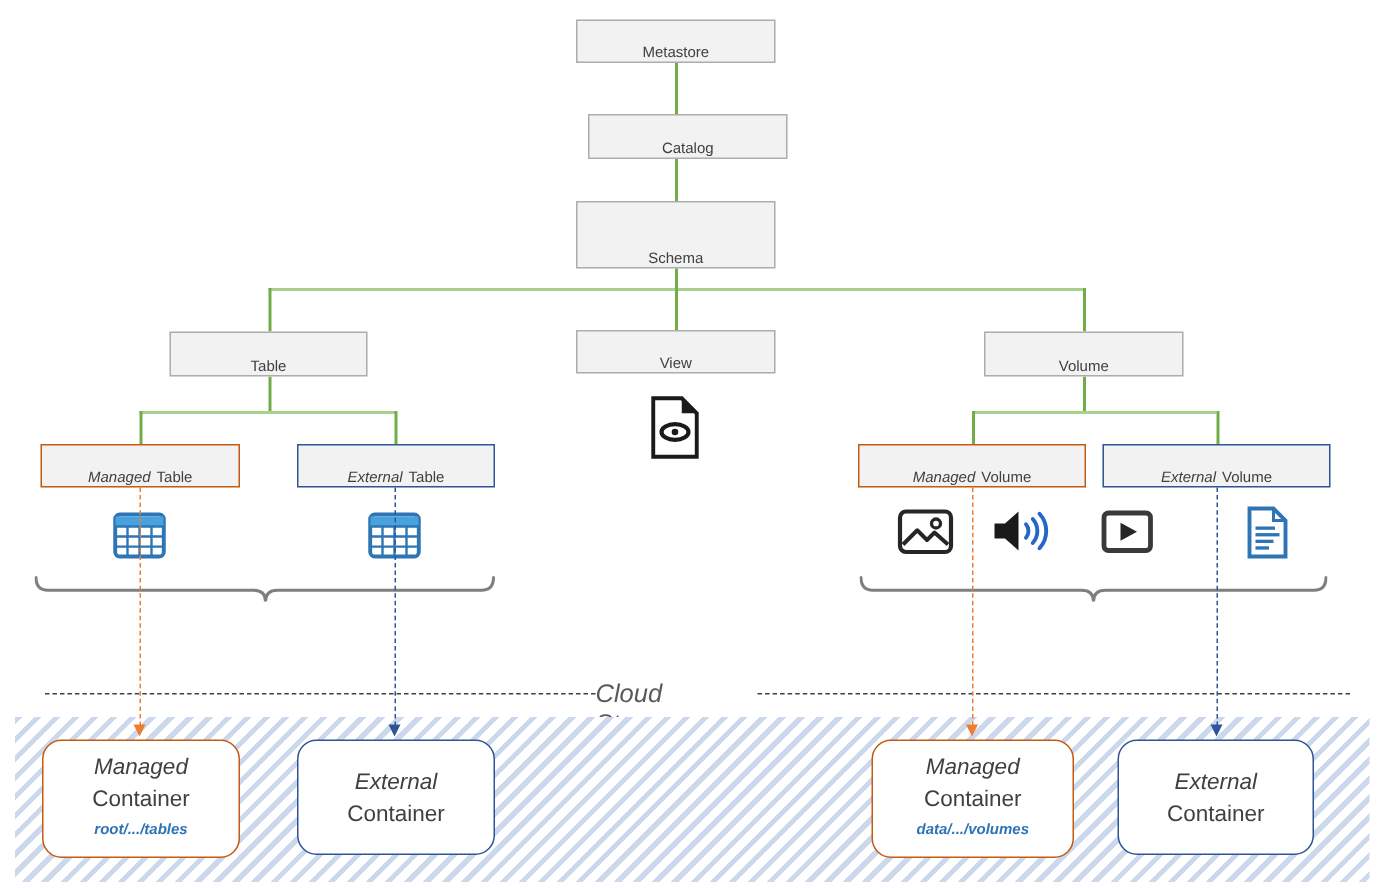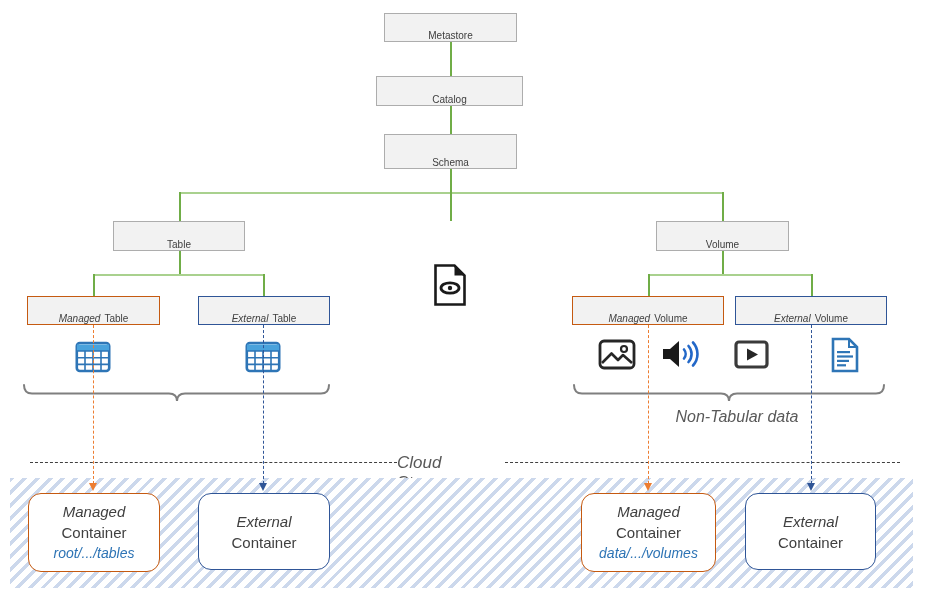--- a/index.html
+++ b/index.html
@@ -39,21 +39,21 @@
   .hatch{position:absolute;left:10px;top:478px;width:903px;height:110px;
          background:repeating-linear-gradient(135deg,#CCD8EC 0 3.5px,#ffffff 3.5px 9px);}
 
   
   .container-box{position:absolute;box-sizing:border-box;background:#ffffff;border-radius:13px;
                  display:flex;flex-direction:column;align-items:center;justify-content:center;
                  font-size:15px;color:#404040;line-height:21px;z-index:5;}
   .container-box.managed{border:1.6px solid #C55A11;}
   .container-box.external{border:1.6px solid #2F5597;}
   .container-box .em-line{font-style:italic;}
-  .container-box .path-line{font-style:italic;font-weight:normal;font-size:14px;color:#2E74B5;}
+  .container-box .path-line{font-style:italic;font-weight:bold;font-size:10px;color:#2E74B5;}
 </style>
 </head>
 <body>
 
 <div id="canvas">
 
   <div class="conn" style="left:450px;top:42px;width:1.5px;height:34px;"></div>
   <div class="conn" style="left:450px;top:106px;width:1.5px;height:28px;"></div>
   <div class="conn" style="left:450px;top:163px;width:1.5px;height:29px;"></div>
   <div class="conn light" style="left:179px;top:192px;width:544px;height:1.5px;"></div>
@@ -67,28 +67,31 @@
   <div class="conn" style="left:263px;top:274px;width:1.5px;height:22px;"></div>
 
   <div class="conn" style="left:722px;top:251px;width:1.5px;height:23px;"></div>
   <div class="conn light" style="left:648px;top:274px;width:163px;height:1.5px;"></div>
   <div class="conn" style="left:648px;top:274px;width:1.5px;height:22px;"></div>
   <div class="conn" style="left:811px;top:274px;width:1.5px;height:22px;"></div>
 
   <div class="node" style="left:384px;top:13px;width:133px;height:29px;">
     <span>Metastore</span>
   </div>
-  <div class="node" style="left:376px;top:76px;width:147px;height:30px;">
+  <div class="node" style="left:392px;top:76px;width:133px;height:30px;">
     <span>Catalog</span>
   </div>
-  <div class="node" style="left:384px;top:134px;width:133px;height:35px;">
+  <div class="node" style="left:384px;top:134px;width:133px;height:45px;">
     <span>Schema</span>
   </div>
   <div class="node" style="left:113px;top:221px;width:132px;height:30px;">
     <span>Table</span>
+  </div>
+  <div class="node" style="left:384px;top:220px;width:133px;height:29px;">
+    <span>View</span>
   </div>
   <div class="node" style="left:656px;top:221px;width:133px;height:30px;">
     <span>Volume</span>
   </div>
 
   <div class="node managed" style="left:27px;top:296px;width:133px;height:29px;">
     <em>Managed</em>
     <span>Table</span>
   </div>
   <div class="node external" style="left:198px;top:296px;width:132px;height:29px;">
@@ -158,21 +161,20 @@
   <div class="dropline blue" style="left:810.5px;top:325px;height:159px;"></div>
   <div class="arrowhead blue" style="left:806.5px;top:483px;"></div>
 
   <svg class="brace" style="left:23px;top:383px;" width="307" height="20" viewBox="0 0 307 20">
     <path d="M1 2 Q1 10.5 9 10.5 L146 10.5 Q154 10.5 154 18 Q154 10.5 162 10.5 L298 10.5 Q306 10.5 306 2" fill="none" stroke="#7F7F7F" stroke-width="2" stroke-linecap="round"></path>
   </svg>
   <svg class="brace" style="left:573px;top:383px;" width="312" height="20" viewBox="0 0 312 20">
     <path d="M1 2 Q1 10.5 9 10.5 L148 10.5 Q156 10.5 156 18 Q156 10.5 164 10.5 L303 10.5 Q311 10.5 311 2" fill="none" stroke="#7F7F7F" stroke-width="2" stroke-linecap="round"></path>
   </svg>
 
-  <div class="grouplabel" style="left:637px;top:408px;width:200px;">Non-Tabular data</div>
 
   <div class="dashline" style="left:30px;top:462px;width:367px;"></div>
   <div class="cloudlabel" style="left:397px;top:453px;width:108px;">Cloud Storage</div>
   <div class="dashline" style="left:505px;top:462px;width:395px;"></div>
 
   <div class="hatch"></div>
 
   <div class="container-box managed" style="left:28px;top:493px;width:132px;height:79px;">
     <div class="em-line">Managed</div>
     <div>Container</div>

